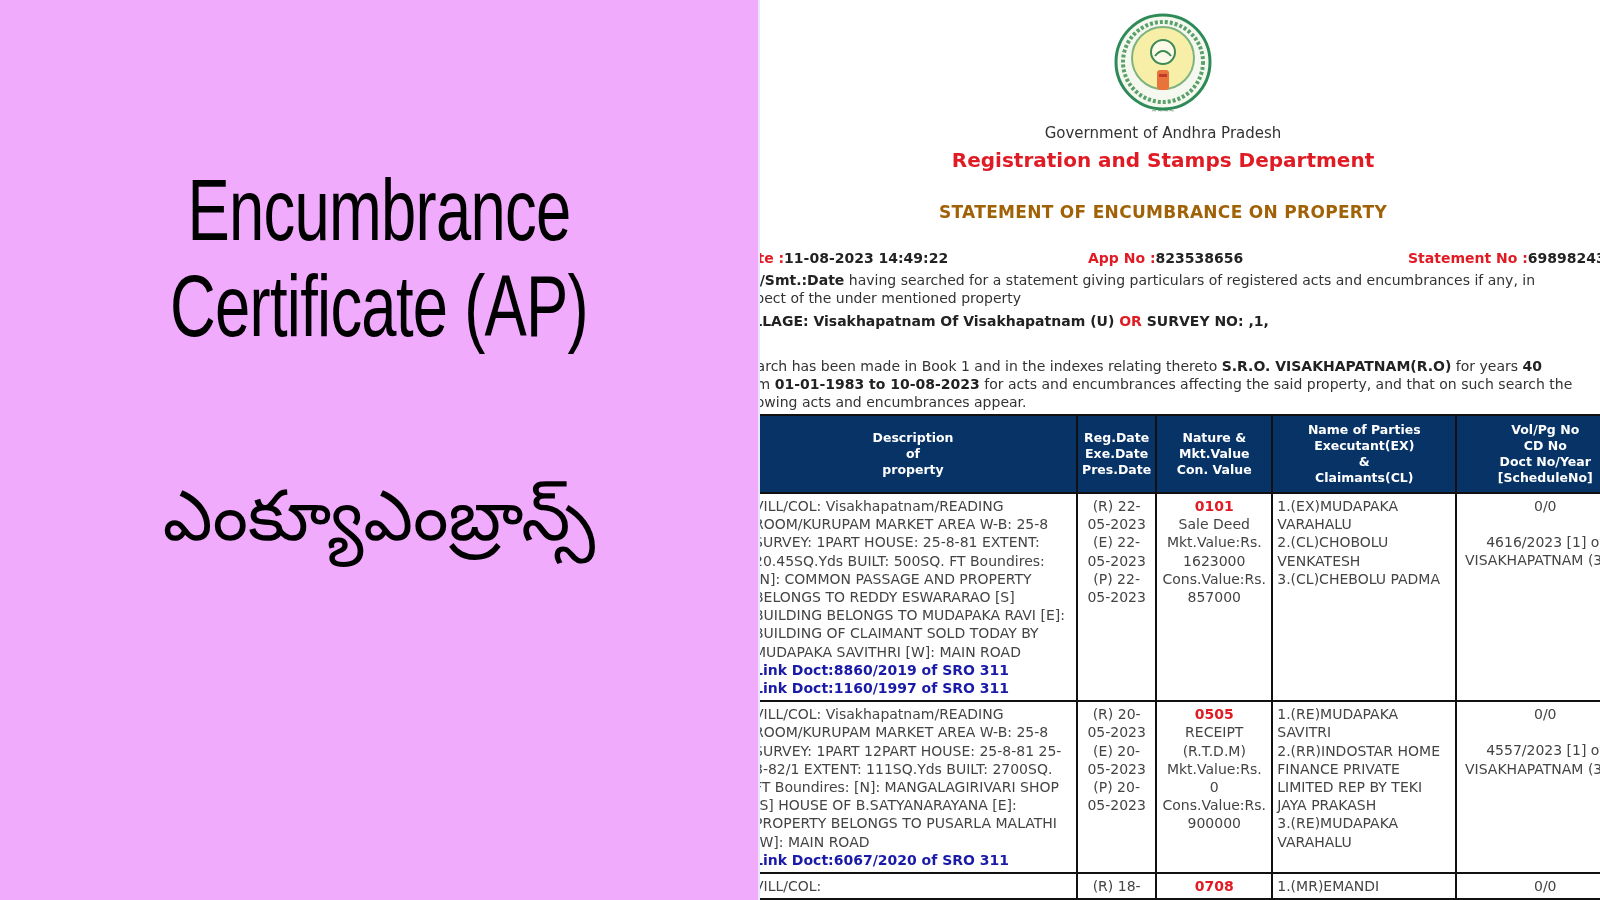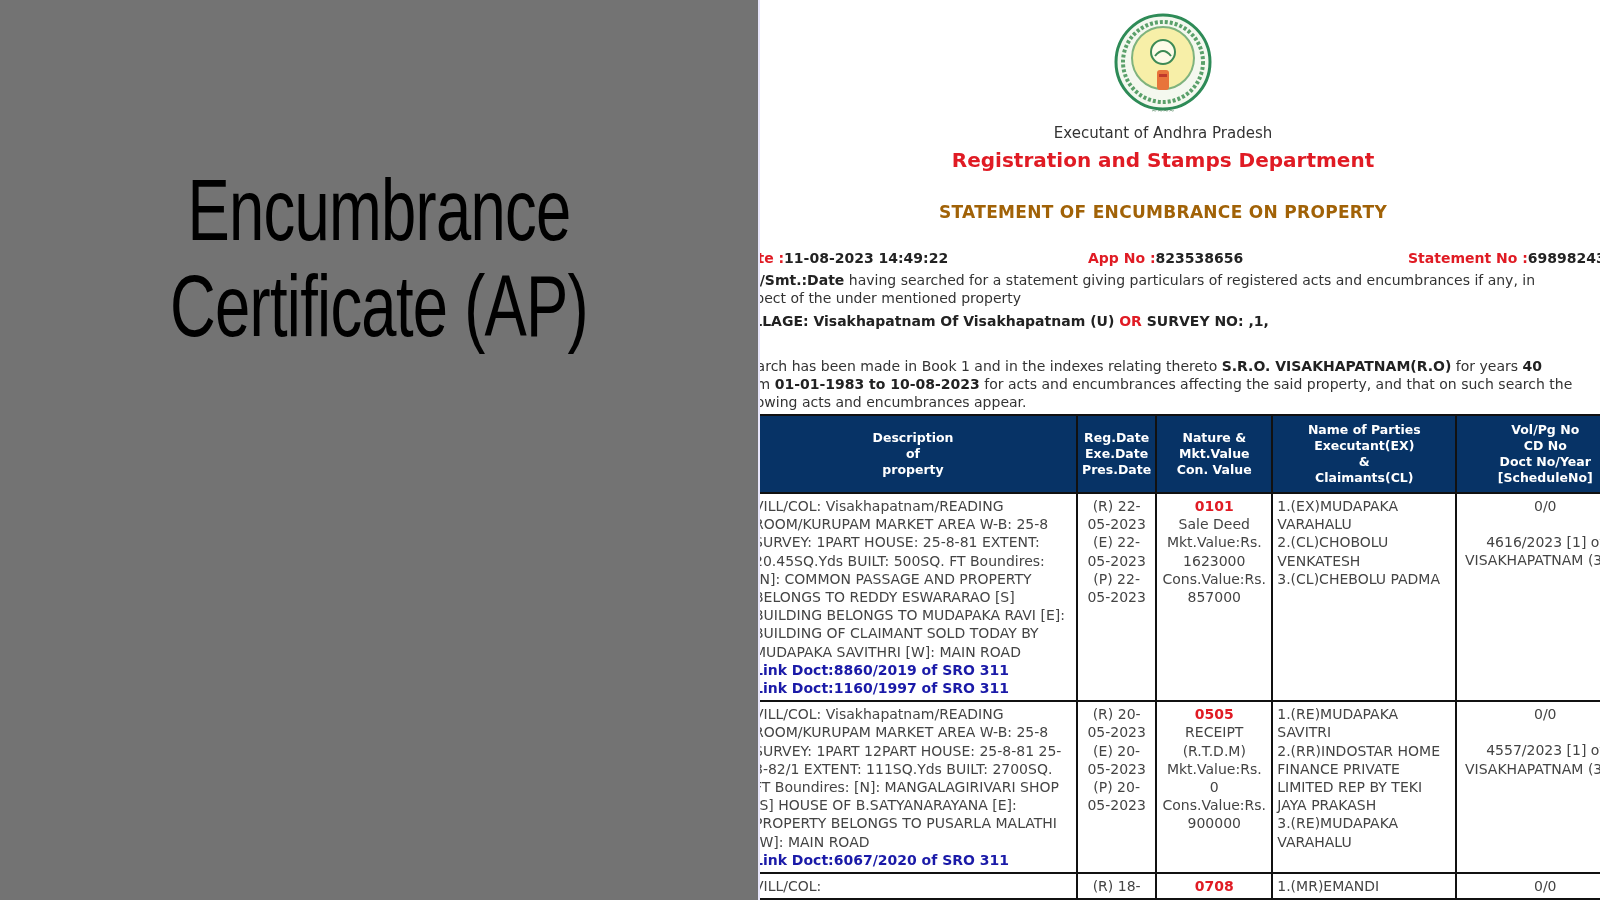--- a/index.html
+++ b/index.html
@@ -3,21 +3,21 @@
   <meta charset="utf-8">
   <style>
     html, body { margin: 0; padding: 0; }
     body {
       width: 1600px; height: 900px; overflow: hidden; position: relative;
       background: #e8e6fb;
       font-family: "DejaVu Sans", sans-serif;
     }
     .left-panel {
       position: absolute; left: 0; top: 0; width: 758px; height: 900px;
-      background: #737373;
+      background: #f0abfc;
     }
     .title-en {
       position: absolute; left: 0; top: 162px; width: 758px;
       text-align: center; color: #000;
       font-family: "Liberation Sans", sans-serif;
       font-size: 88px; line-height: 96px;
       transform: scaleX(0.72); transform-origin: center;
       letter-spacing: -1px;
     }
     .title-te {
@@ -77,37 +77,38 @@
   </style>
 </head>
 <body>
 
 <div class="left-panel">
   <div class="title-en">
     <div>Encumbrance</div>
     <div>Certificate (AP)</div>
   </div>
   <div class="title-te">
+    <div>ఎంక్యూఎంబ్రాన్స్</div>
   </div>
 </div>
 
 <div class="doc-panel">
   <div class="doc-inner">
     <svg class="emblem" viewBox="0 0 100 104">
       <circle cx="50" cy="50" r="47" fill="#f4f8ef" stroke="#2e8b57" stroke-width="3"></circle>
       <circle cx="50" cy="50" r="40" fill="none" stroke="#5aa06a" stroke-width="4" stroke-dasharray="3 2"></circle>
       <circle cx="50" cy="46" r="31" fill="#f7efa8" stroke="#7fb37d" stroke-width="2"></circle>
       <circle cx="50" cy="40" r="12" fill="#fdfbe8" stroke="#3d8a55" stroke-width="2"></circle>
       <path d="M42 44 q8 -10 16 0" fill="none" stroke="#3d8a55" stroke-width="2"></path>
       <rect x="44" y="58" width="12" height="20" rx="3" fill="#e8743b"></rect>
       <rect x="46" y="62" width="8" height="3" fill="#c0392b"></rect>
       <text x="50" y="101" font-size="7" text-anchor="middle" fill="#2e6b3f">~~~~</text>
     </svg>
 
-    <div class="gov-title">Executant of Andhra Pradesh</div>
+    <div class="gov-title">Government of Andhra Pradesh</div>
     <div class="dept-title">Registration and Stamps Department</div>
     <div class="statement-title">STATEMENT OF ENCUMBRANCE ON PROPERTY</div>
 
     <div class="meta-row" style="left:0;">
       <span class="red">ate :</span><span class="dark">11-08-2023 14:49:22</span>
     </div>
     <div class="meta-row" style="left:340px;">
       <span class="red">App No :</span><span class="dark">823538656</span>
     </div>
     <div class="meta-row" style="left:628px;margin-left:32px;">

